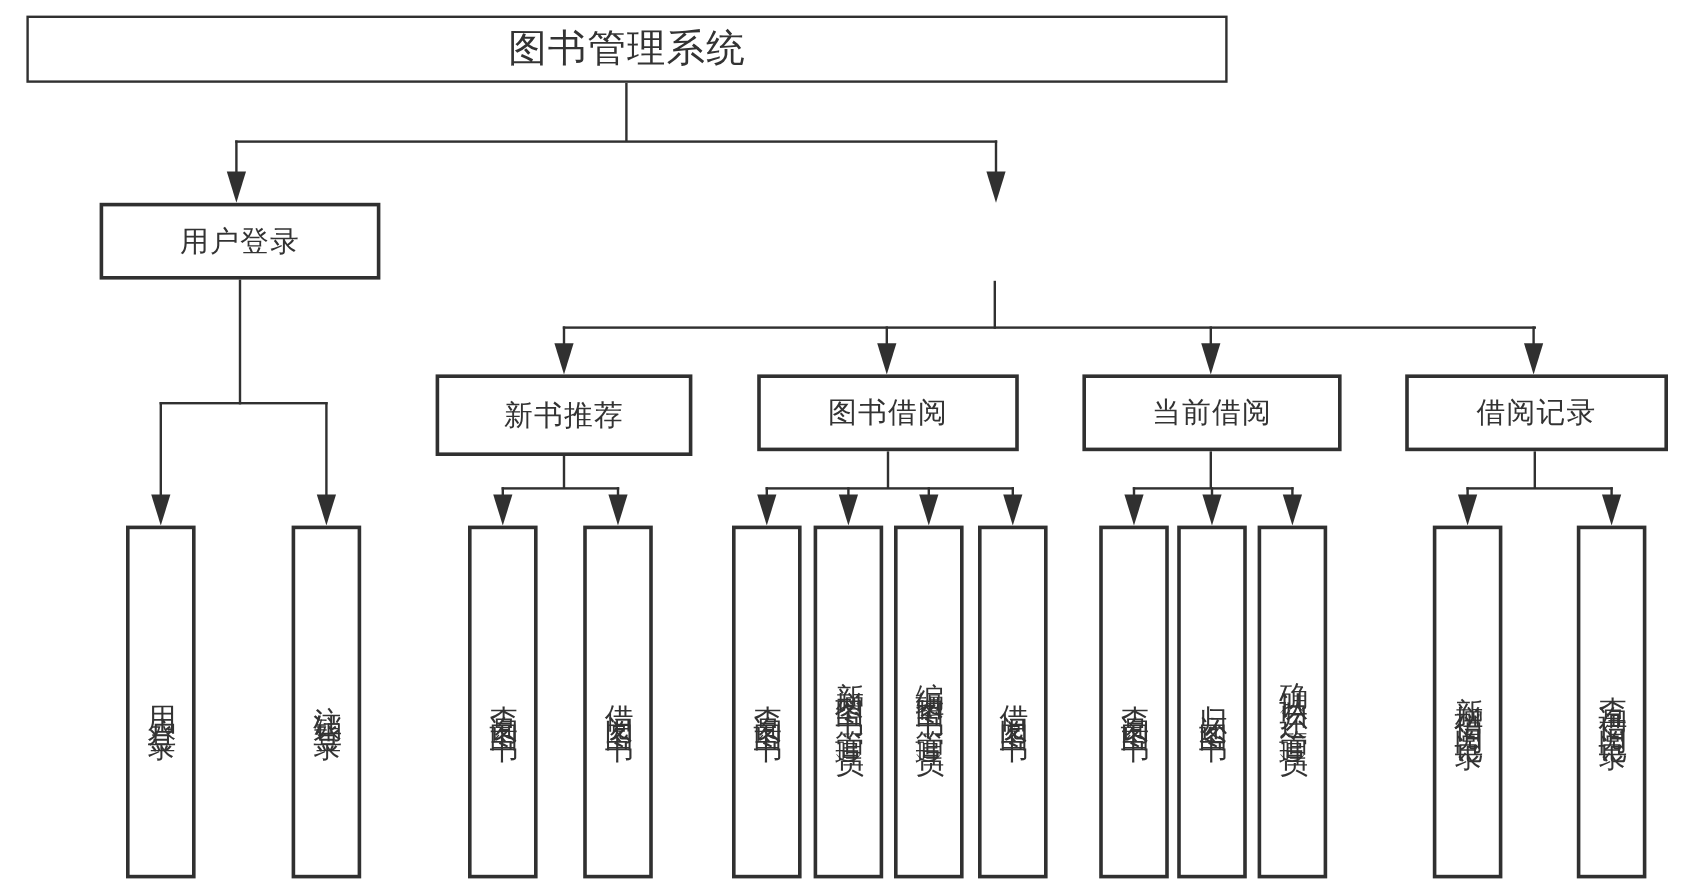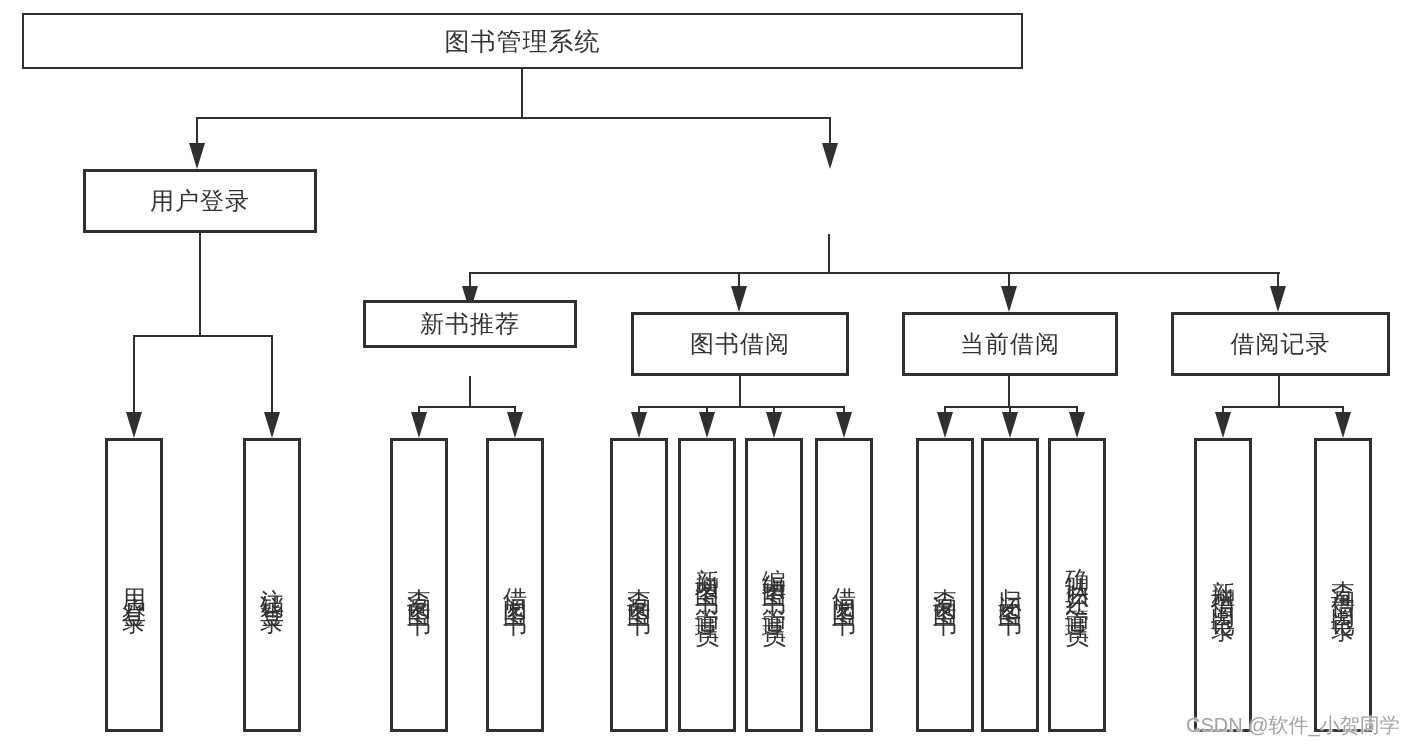--- a/index.html
+++ b/index.html
@@ -7,21 +7,21 @@
     position:relative;width:1405px;height:747px;background:#ffffff;overflow:hidden;
     font-family:"Liberation Sans","DejaVu Sans",sans-serif;color:#333333;
   }
   .node{
     position:absolute;box-sizing:border-box;background:#ffffff;
     border:3px solid #303030;display:flex;align-items:center;justify-content:center;
     z-index:2;
   }
   .root{border-width:2px;}
   .hnode .lbl{font-size:24px;letter-spacing:1px;color:#333333;white-space:nowrap;}
-  .root .lbl{font-size:25px;}
+  .root .lbl{font-size:32px;}
   .leaf .lbl{
     writing-mode:vertical-rl;text-orientation:mixed;
     font-size:24px;line-height:1;letter-spacing:8px;color:#333333;
   }
   .h,.v{position:absolute;background:#303030;display:block;z-index:1;}
   .h{height:2px;}
   .v{width:2px;}
   .ah{
     position:absolute;display:block;width:0;height:0;z-index:1;
     border-left:8px solid transparent;border-right:8px solid transparent;
@@ -39,21 +39,21 @@
 <div class="canvas">
 
   <div class="node hnode root" style="left:22px;top:13px;width:1001px;height:56px">
     <span class="lbl">图书管理系统</span>
   </div>
 
   <div class="node hnode" style="left:83px;top:169px;width:234px;height:64px">
     <span class="lbl">用户登录</span>
   </div>
 
-  <div class="node hnode" style="left:363px;top:300px;width:214px;height:48px">
+  <div class="node hnode" style="left:363px;top:312px;width:214px;height:68px">
     <span class="lbl">新书推荐</span>
   </div>
   <div class="node hnode" style="left:902px;top:312px;width:216px;height:64px">
     <span class="lbl">当前借阅</span>
   </div>
   <div class="node hnode" style="left:631px;top:312px;width:218px;height:64px">
     <span class="lbl">图书借阅</span>
   </div>
   <div class="node hnode" style="left:1171px;top:312px;width:219px;height:64px">
     <span class="lbl">借阅记录</span>
@@ -151,15 +151,14 @@
   <i class="ah" style="left:631px;top:412px"></i>
   <i class="ah" style="left:699px;top:412px"></i>
   <i class="ah" style="left:766px;top:412px"></i>
   <i class="ah" style="left:836px;top:412px"></i>
   <i class="ah" style="left:937px;top:412px"></i>
   <i class="ah" style="left:1002px;top:412px"></i>
   <i class="ah" style="left:1069px;top:412px"></i>
   <i class="ah" style="left:1215px;top:412px"></i>
   <i class="ah" style="left:1335px;top:412px"></i>
 
-  <span class="watermark">CSDN @软件_小贺同学</span>
 
 </div>
 
 </body></html>

